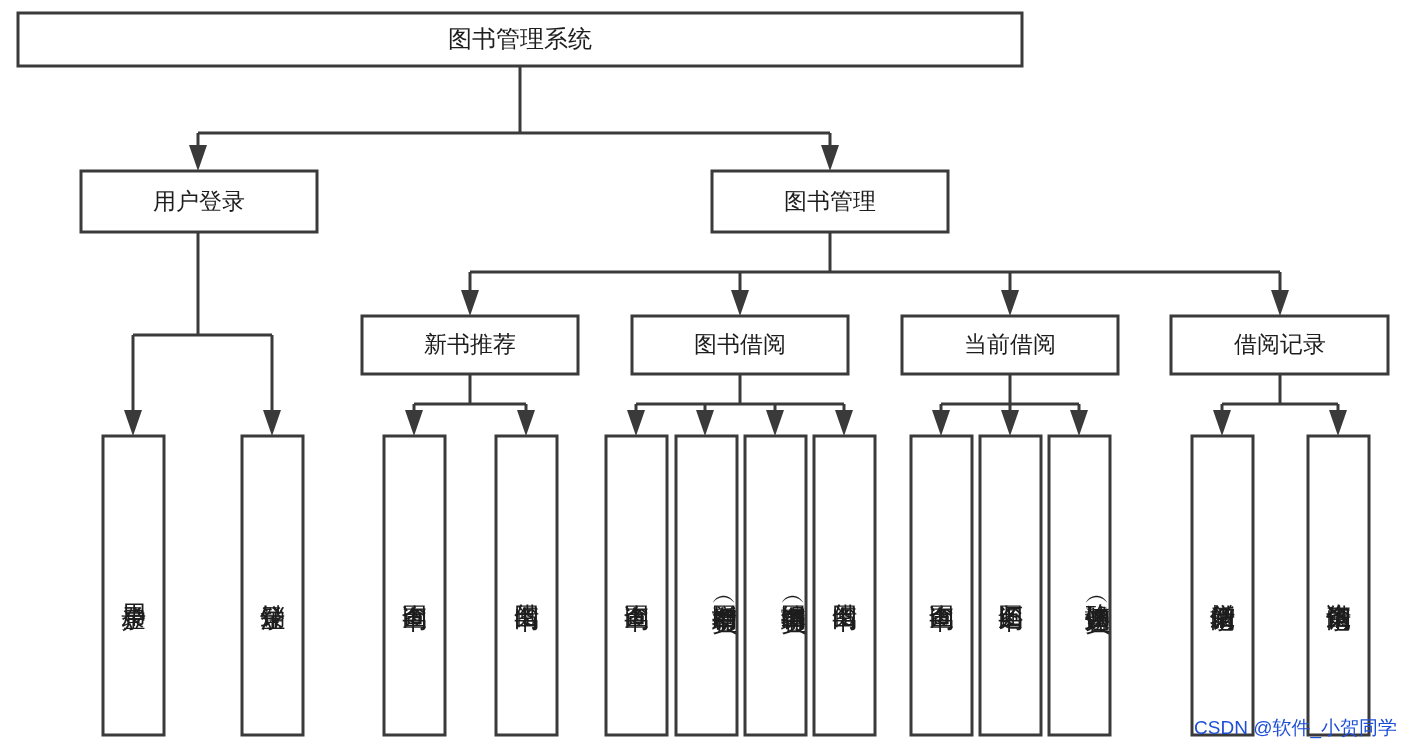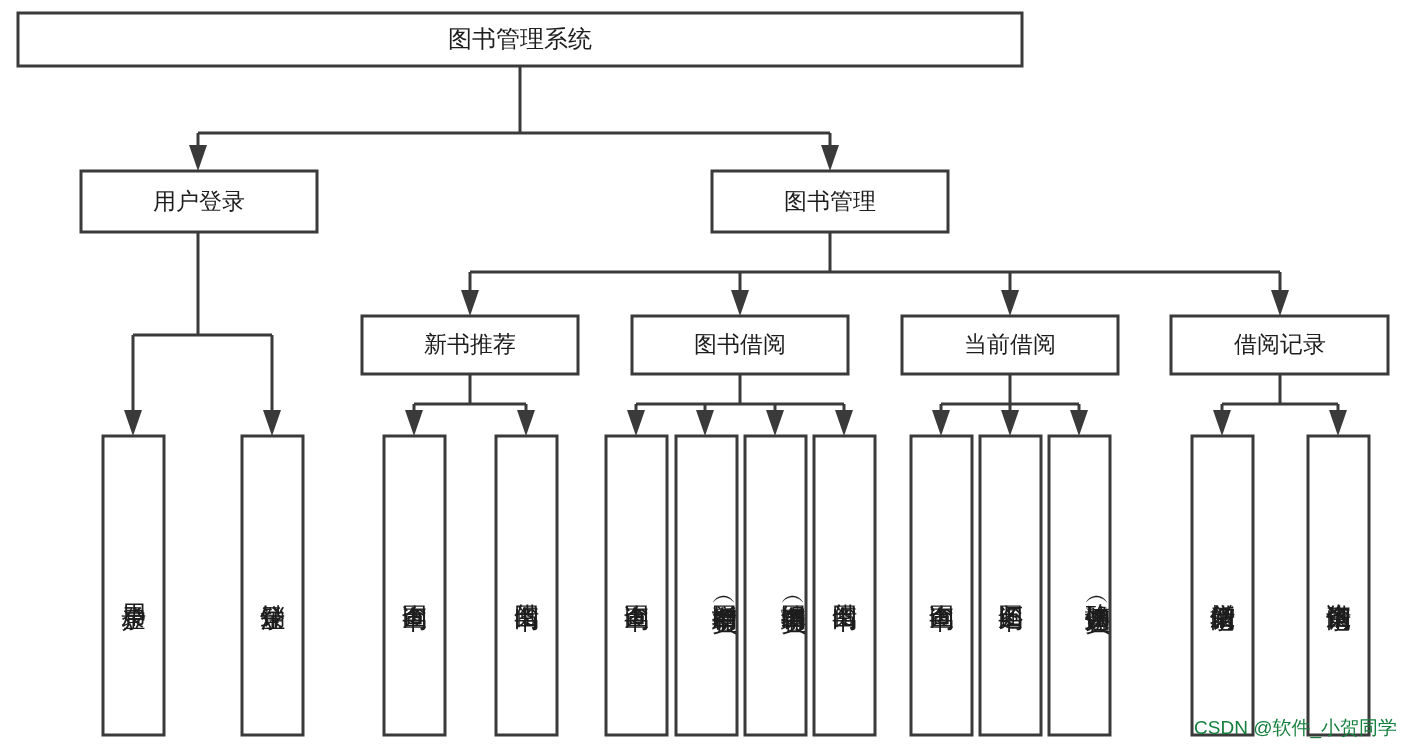--- a/index.html
+++ b/index.html
@@ -61,21 +61,21 @@
     text-align: center;
     white-space: nowrap;
     pointer-events: none;
   }
   .watermark {
     position: absolute;
     right: 8px;
     bottom: 6px;
     font-family: "Liberation Sans", "DejaVu Sans", sans-serif;
     font-size: 19px;
-    color: #15803d;
+    color: #1d4ed8;
     white-space: nowrap;
   }
 </style>
 </head>
 <body>
 
 <svg id="diagram" viewBox="0 0 1405 747" xmlns="http://www.w3.org/2000/svg">
 
   <g>
 

